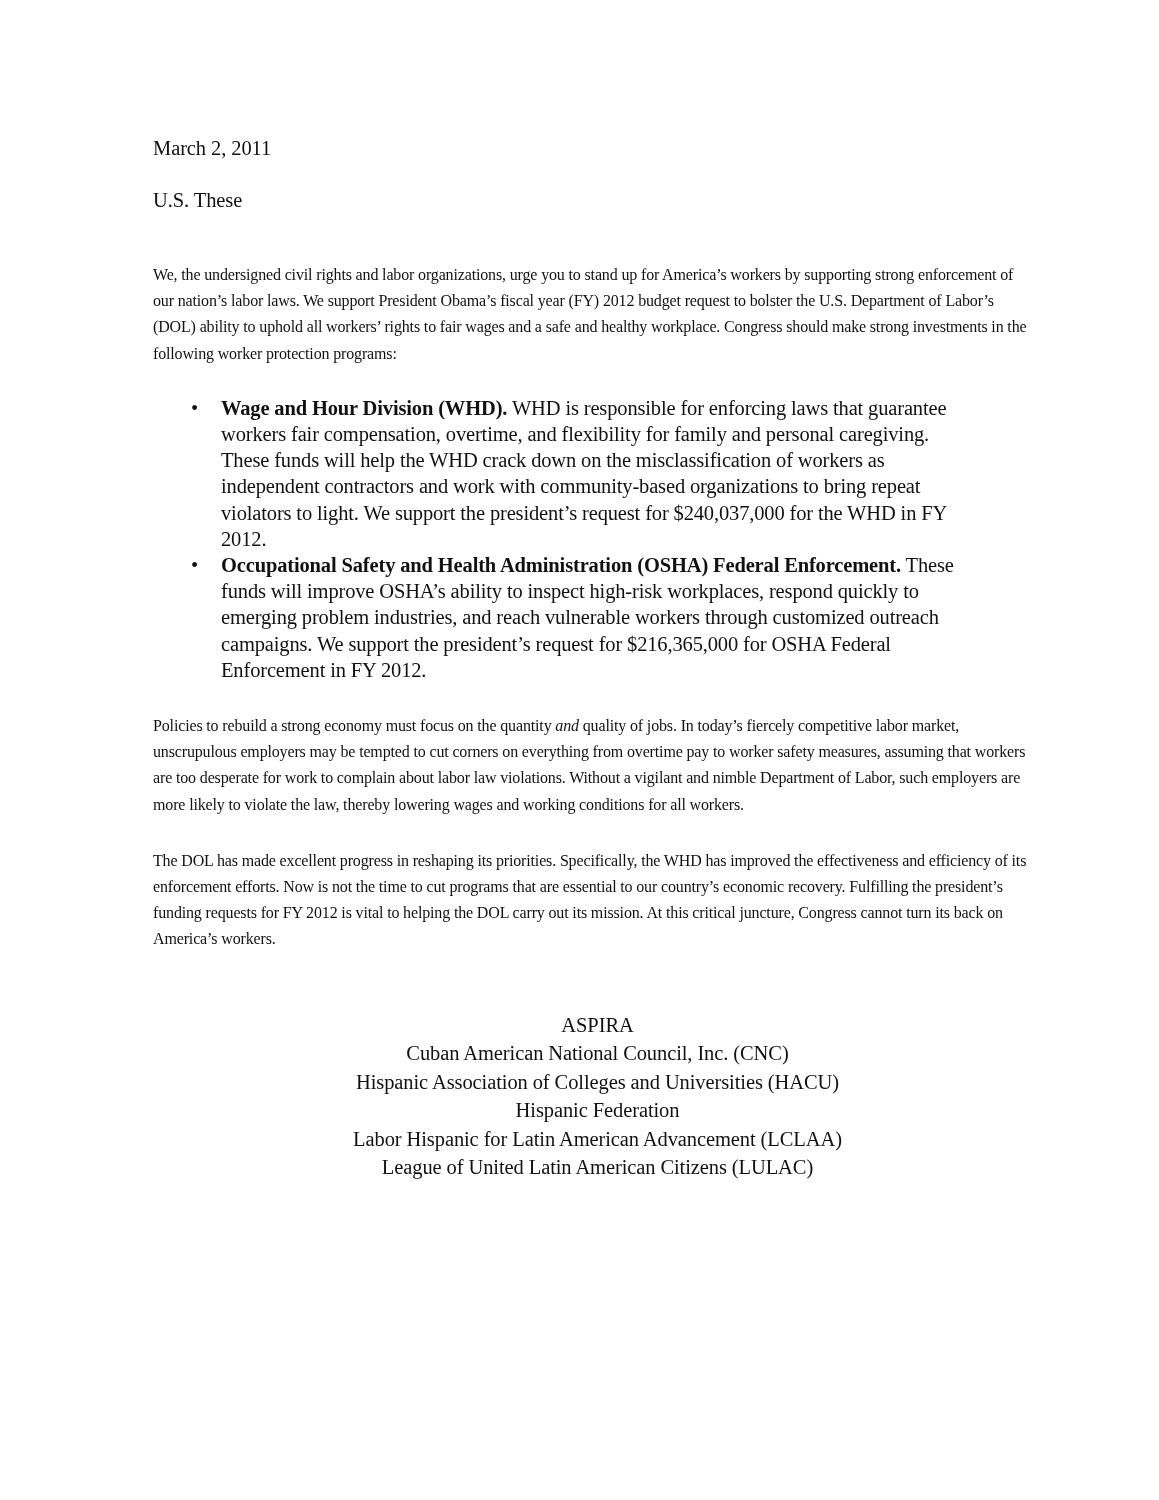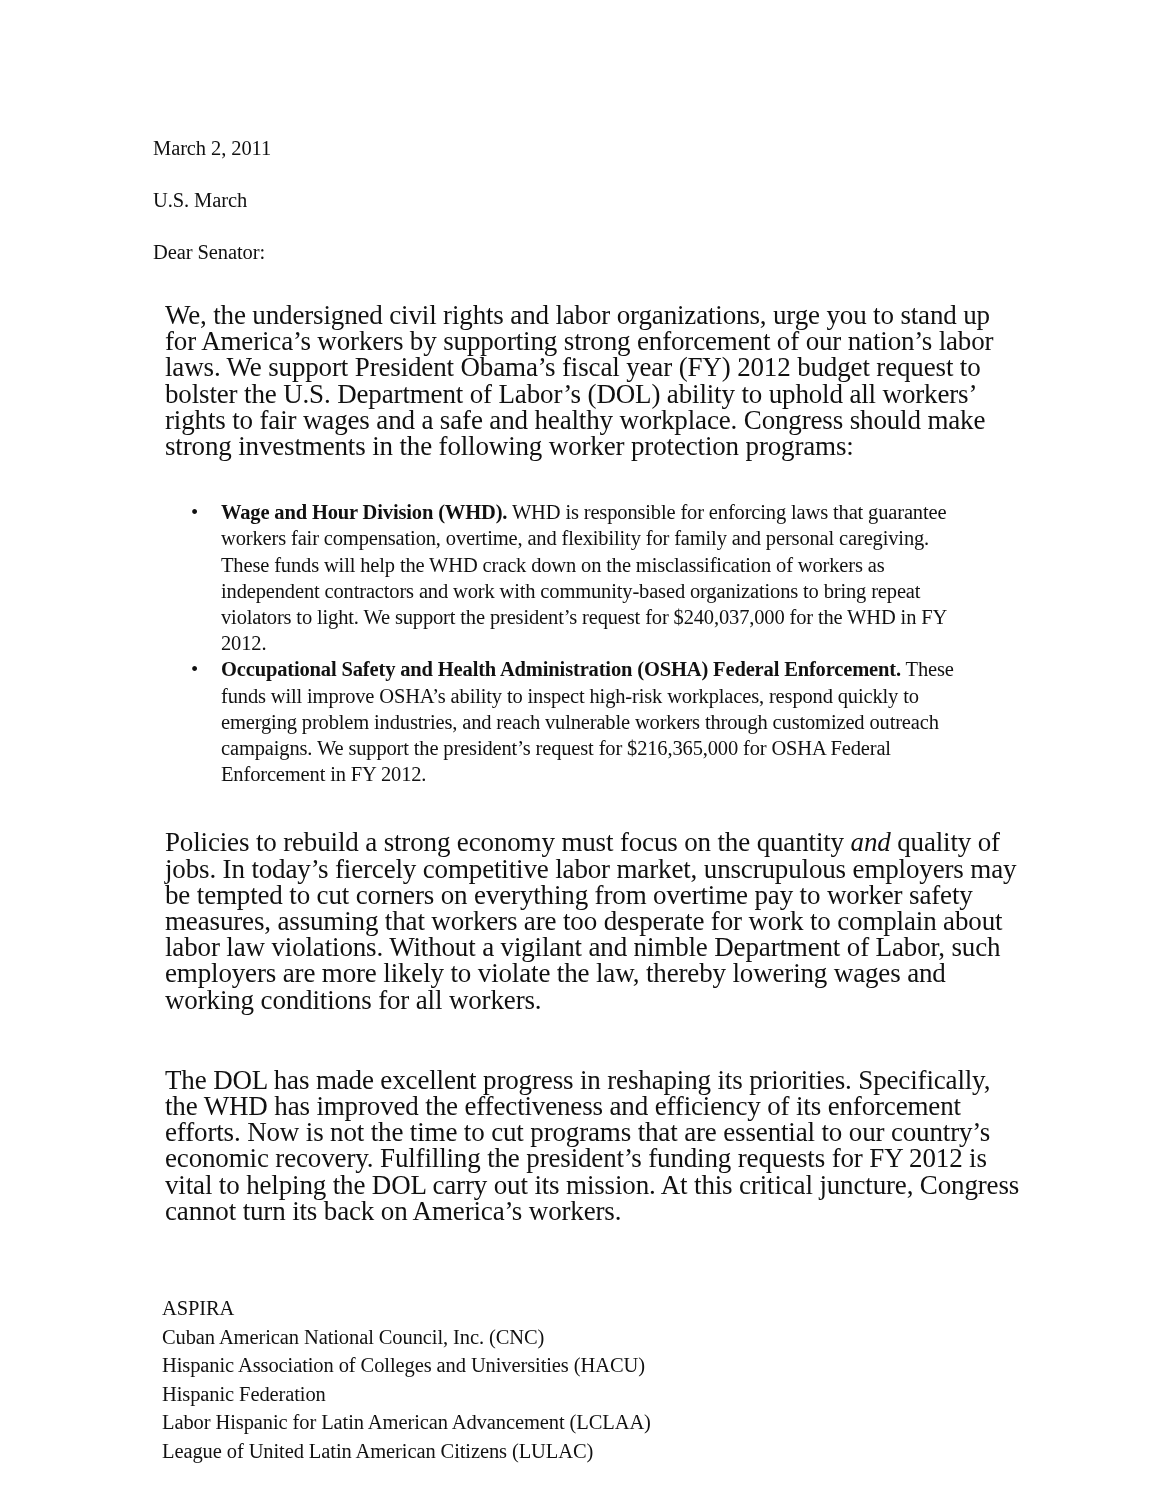--- a/index.html
+++ b/index.html
@@ -27,22 +27,22 @@
     left: 137px;
     top: 134px;
     width: 880px;
   }
   .line {
     font-size: 20.5px;
     line-height: 28px;
     letter-spacing: -0.1px;
   }
   .block {
-    margin: 12px;
-    font-size: 27px;
+    margin: 0;
+    font-size: 16px;
     line-height: 26.2px;
     letter-spacing: -0.15px;
     text-align: left;
   }
   .gap-md { height: 24px; }
   .gap-lg { height: 28px; }
   .gap-xl { height: 30px; }
 
   ul.bullets {
     list-style: none;
@@ -72,37 +72,37 @@
   .siglist {
     margin: 0;
     padding: 0;
     list-style: none;
     margin-left: 9px;
   }
   .siglist li {
     font-size: 20.5px;
     line-height: 28.5px;
     letter-spacing: -0.1px;
+    text-align: center;
   }
 </style>
 </head>
 <body>
 
 <div class="page">
   <div class="content">
 
     <div class="line">March 2, 2011</div>
 
     <div class="gap-md"></div>
 
-    <div class="line">U.S. March</div>
+    <div class="line">U.S. These</div>
 
     <div class="gap-md"></div>
 
-    <div class="line">Dear Senator:</div>
 
     <div class="gap-md"></div>
 
     <p class="block">We, the undersigned civil rights and labor organizations, urge you to stand up for America’s workers by supporting strong enforcement of our nation’s labor laws.  We support President Obama’s fiscal year (FY) 2012 budget request to bolster the U.S. Department of Labor’s (DOL) ability to uphold all workers’ rights to fair wages and a safe and healthy workplace.  Congress should make strong investments in the following worker protection programs:</p>
 
     <div class="gap-lg"></div>
 
     <ul class="bullets">
       <li>
         <span class="dot">•</span><span class="bold">Wage and Hour Division (WHD).</span><span>  WHD is responsible for enforcing laws that guarantee workers fair compensation, overtime, and flexibility for family and personal caregiving.  These funds will help the WHD crack down on the misclassification of workers as independent contractors and work with community-based organizations to bring repeat violators to light.  We support the president’s request for $240,037,000 for the WHD in FY 2012.</span>

